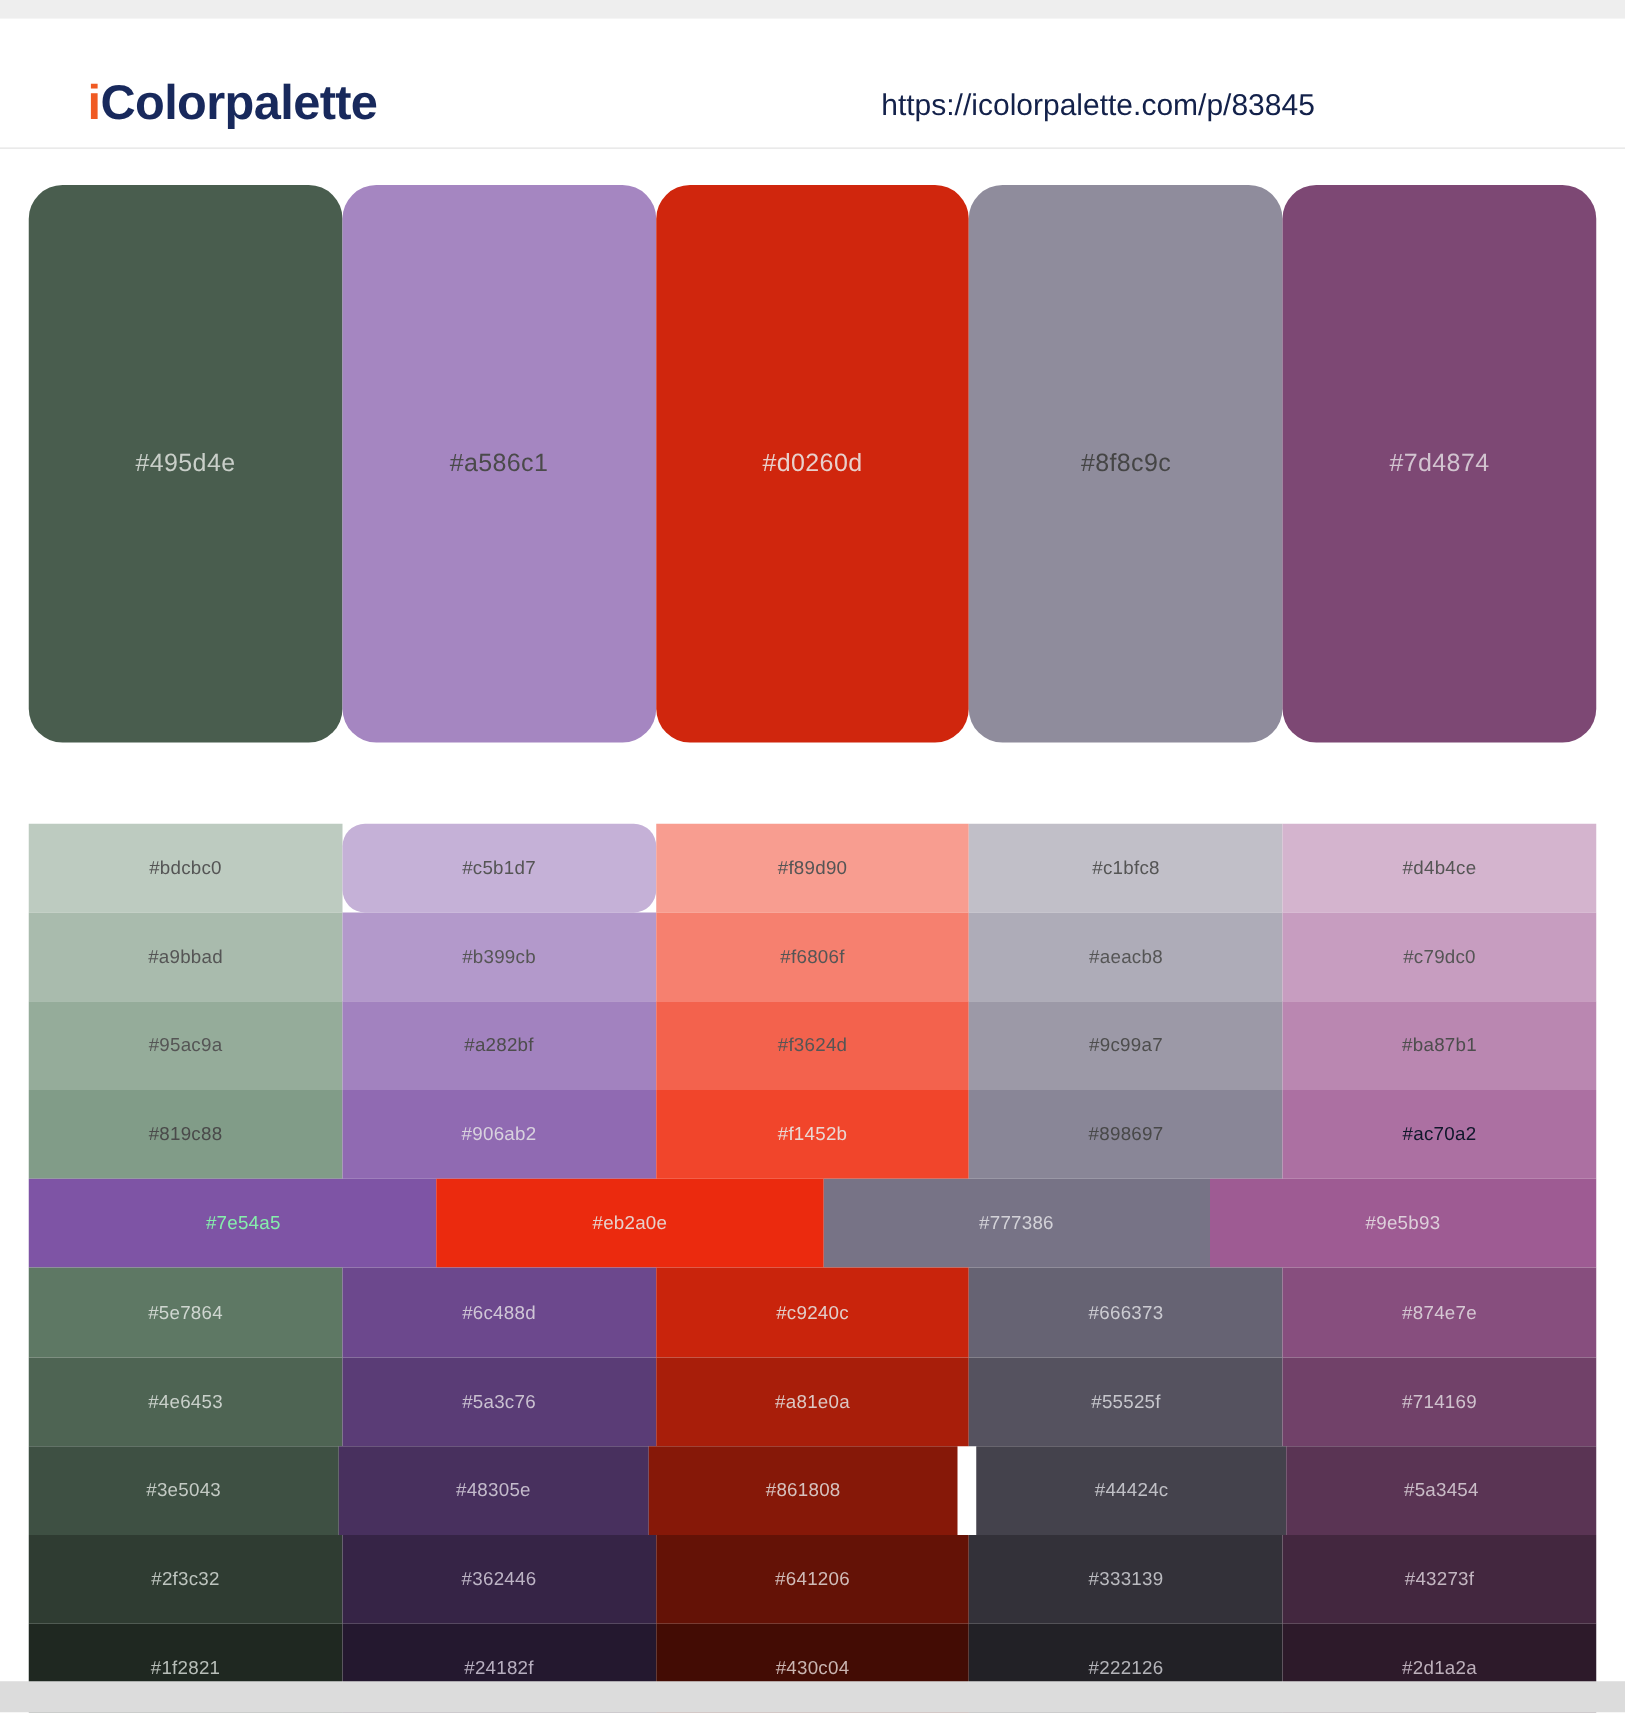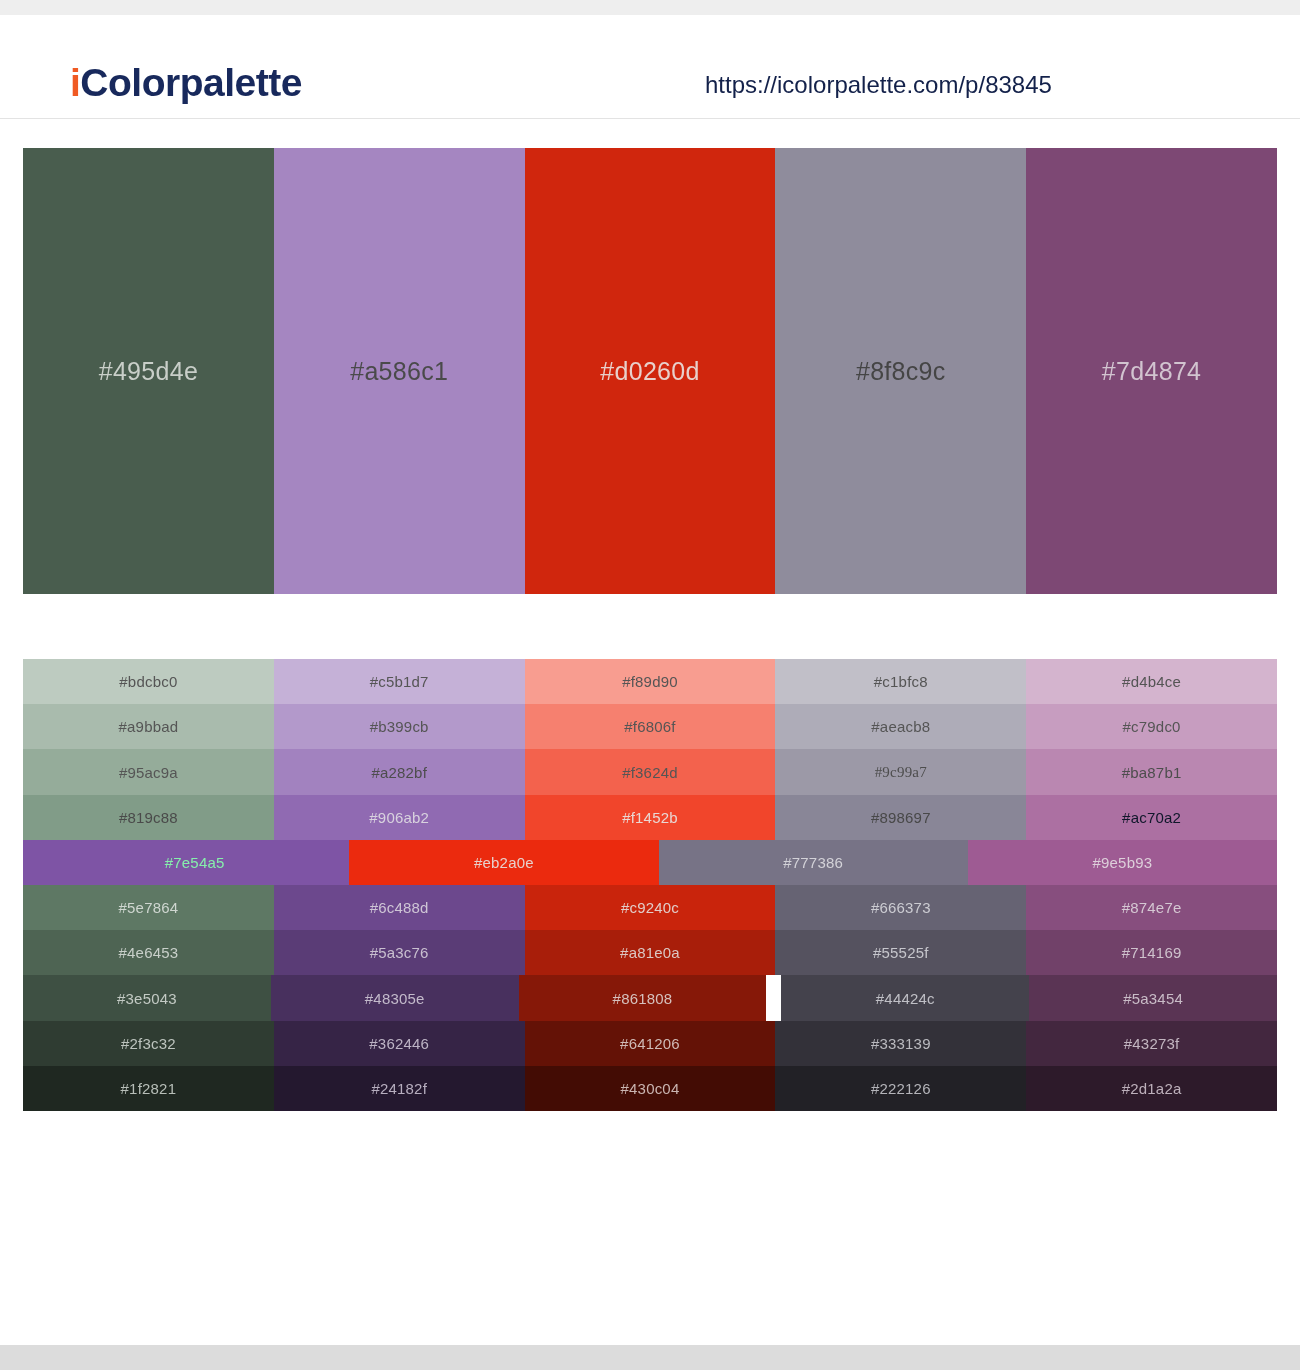--- a/index.html
+++ b/index.html
@@ -39,28 +39,29 @@
 
   
   .main-swatches {
     position:absolute; left:23px; top:148px;
     width:1254px; height:446px;
     display:flex;
   }
   .main-swatch {
     flex:1 1 0;
     display:flex; align-items:center; justify-content:center;
-    font-size:25px;
+    font-size:20px;
     letter-spacing:0.3px;
+    border-radius:27px;
   }
 
   
   .shades {
     position:absolute; left:23px; top:659px;
-    width:1254px; height:452px;
+    width:1254px; height:711px;
     display:flex; flex-direction:column;
   }
   .shade-row { flex:1 1 0; display:flex; }
   .shade-cell {
     flex:1 1 0;
     display:flex; align-items:center; justify-content:center;
     font-size:15px;
     letter-spacing:0.2px;
   }
 
@@ -100,21 +101,21 @@
       <div class="main-swatch" style="background: rgb(125, 72, 116); color: rgb(210, 196, 208);">
         <span>#7d4874</span>
       </div>
     </div>
 
   <div class="shades">
       <div class="shade-row">
         <div class="shade-cell" style="background: rgb(189, 203, 192); color: rgb(85, 85, 85);">
           <span>#bdcbc0</span>
         </div>
-        <div class="shade-cell" style="background: rgb(197, 177, 215); color: rgb(85, 85, 85);">
+        <div class="shade-cell" style="background: rgb(197, 177, 215); color: rgb(85, 85, 85); border-radius: 18px;">
           <span>#c5b1d7</span>
         </div>
         <div class="shade-cell" style="background: rgb(248, 157, 144); color: rgb(85, 85, 85);">
           <span>#f89d90</span>
         </div>
         <div class="shade-cell" style="background: rgb(193, 191, 200); color: rgb(85, 85, 85);">
           <span>#c1bfc8</span>
         </div>
         <div class="shade-cell" style="background: rgb(212, 180, 206); color: rgb(85, 85, 85);">
           <span>#d4b4ce</span>
@@ -140,21 +141,21 @@
       <div class="shade-row">
         <div class="shade-cell" style="background: rgb(149, 172, 154); color: rgb(85, 85, 85);">
           <span>#95ac9a</span>
         </div>
         <div class="shade-cell" style="background: rgb(162, 130, 191); color: rgb(77, 77, 77);">
           <span>#a282bf</span>
         </div>
         <div class="shade-cell" style="background: rgb(243, 98, 77); color: rgb(85, 85, 85);">
           <span>#f3624d</span>
         </div>
-        <div class="shade-cell" style="background: rgb(156, 153, 167); color: rgb(77, 77, 77); font-family: Liberation Serif, serif;">
+        <div class="shade-cell" style="background: rgb(156, 153, 167); color: rgb(77, 77, 77);">
           <span>#9c99a7</span>
         </div>
         <div class="shade-cell" style="background: rgb(186, 135, 177); color: rgb(77, 77, 77);">
           <span>#ba87b1</span>
         </div>
       </div>
       <div class="shade-row">
         <div class="shade-cell" style="background: rgb(129, 156, 136); color: rgb(74, 74, 74);">
           <span>#819c88</span>
         </div>

